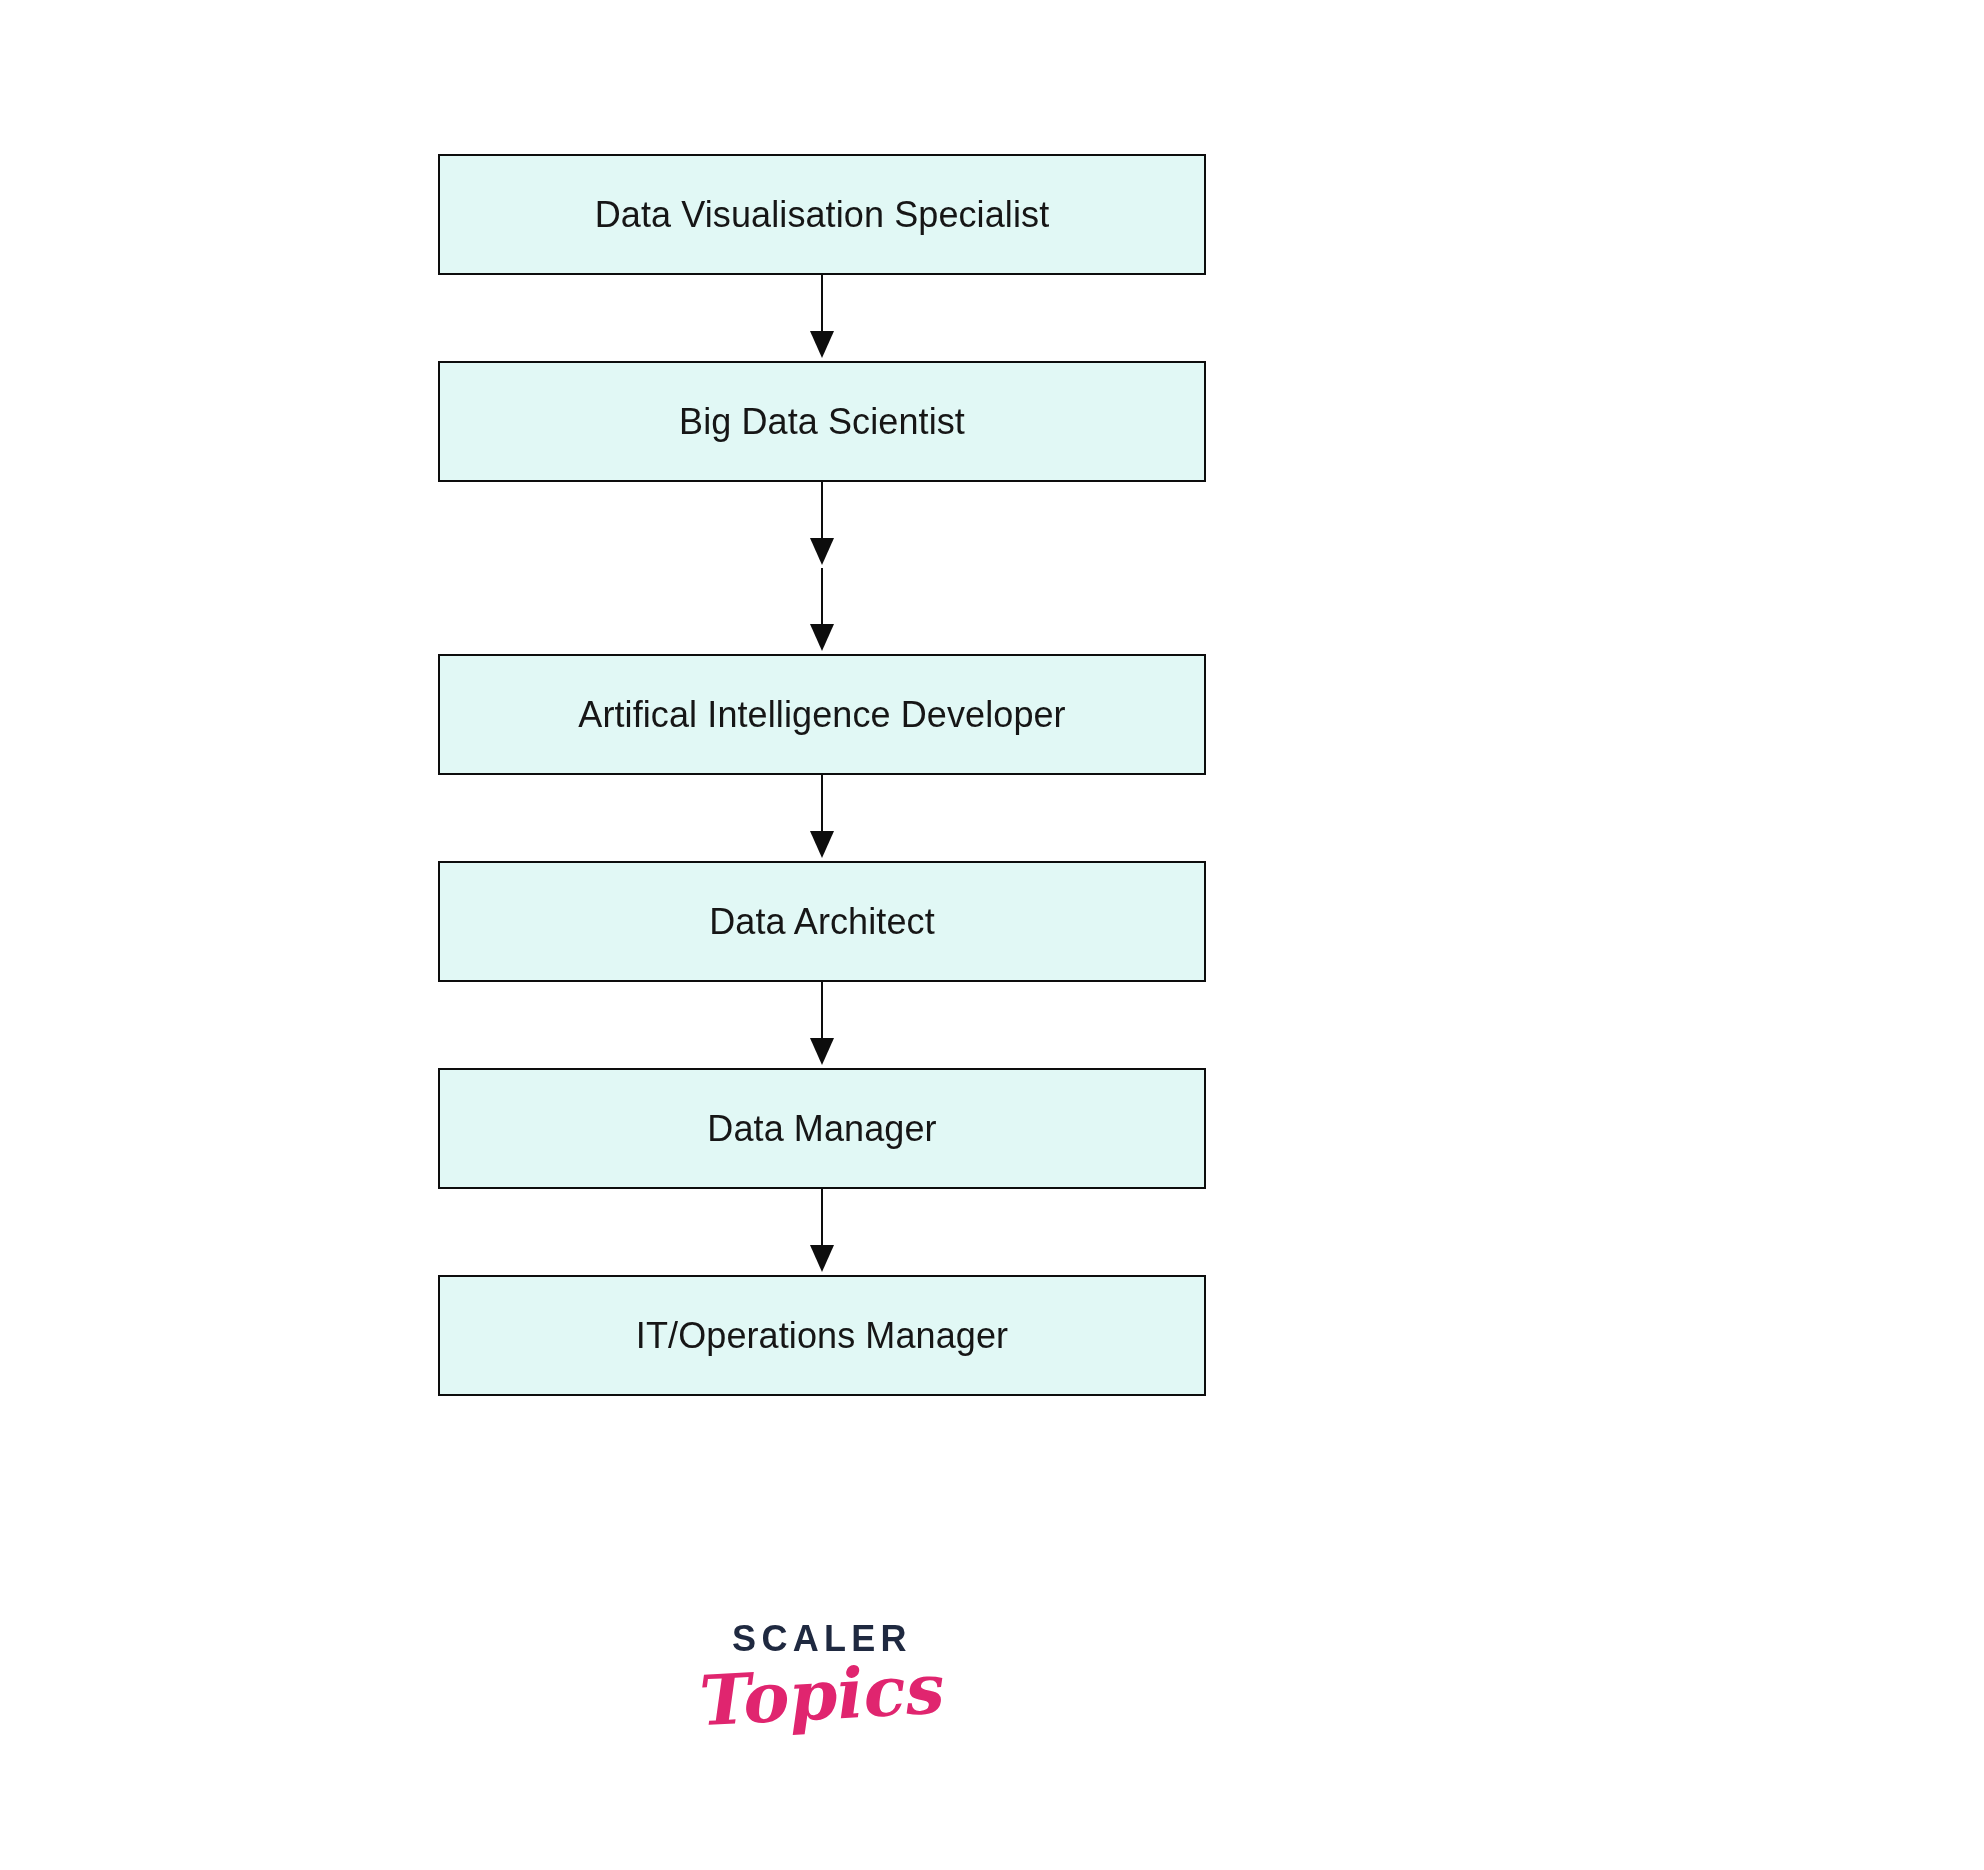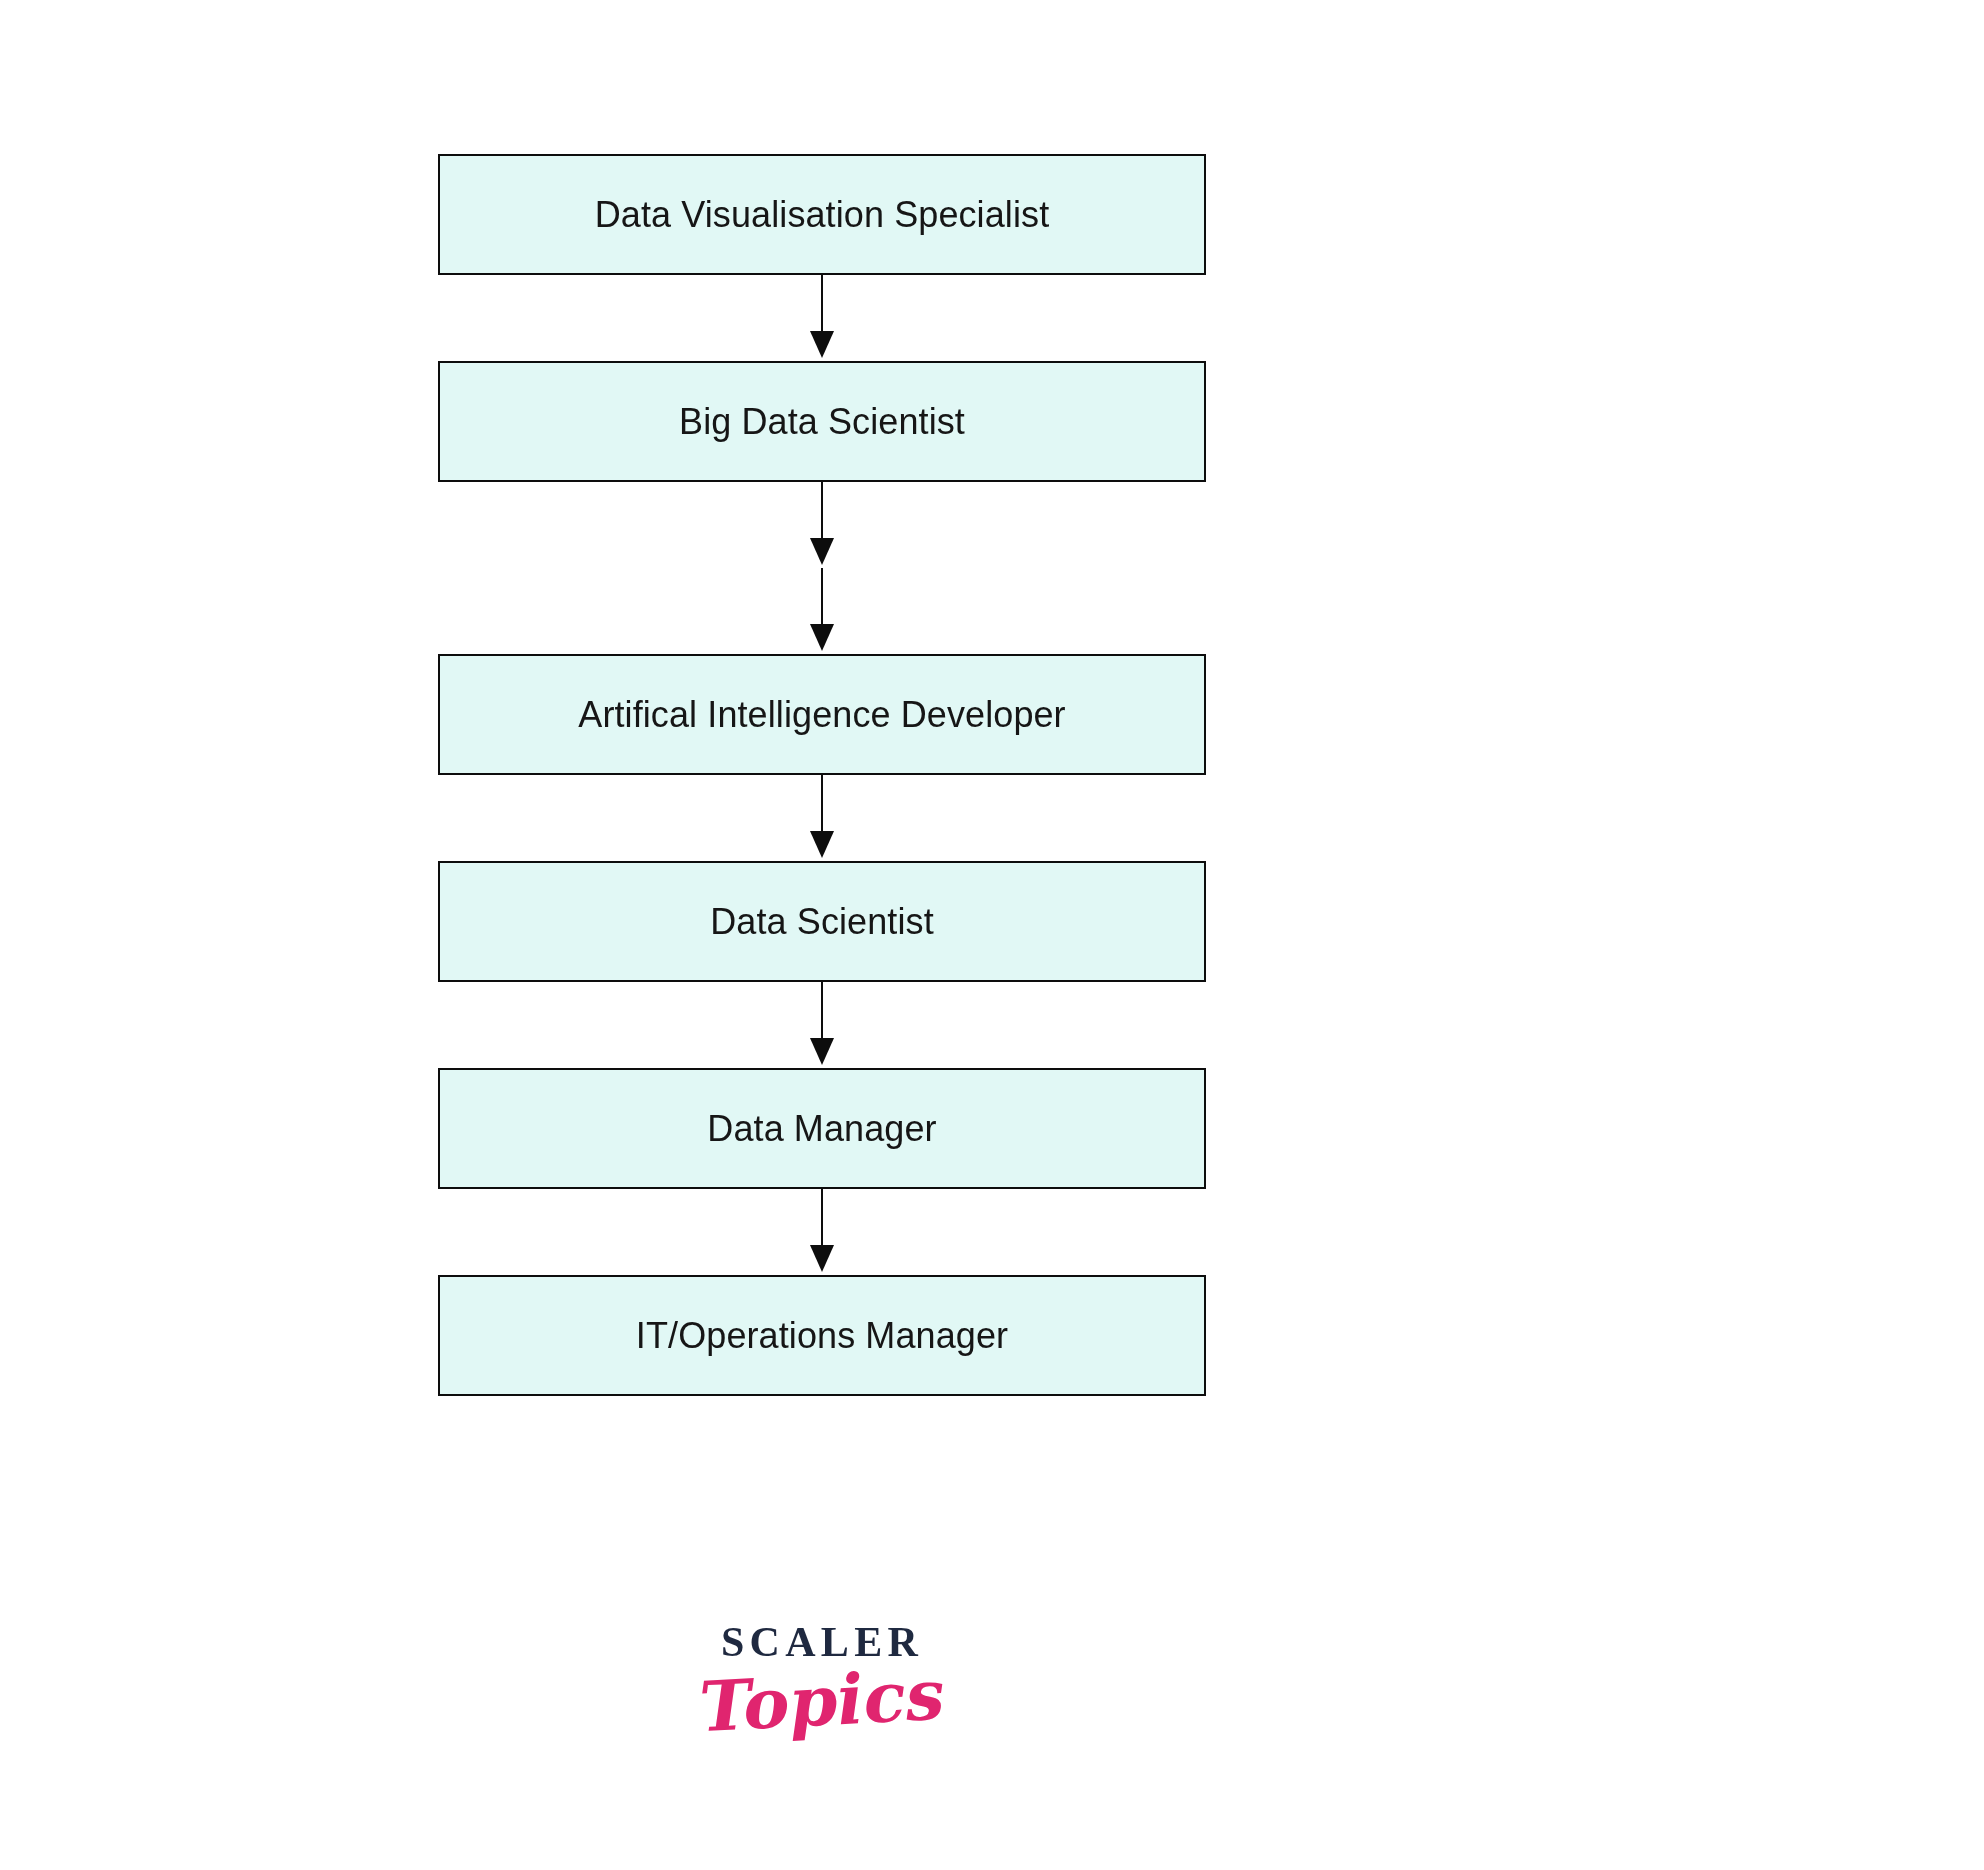--- a/index.html
+++ b/index.html
@@ -69,23 +69,23 @@
     border-top: 27px solid var(--arrow);
   }
   .logo {
     position: absolute;
     top: 1618px;
     left: 50%;
     transform: translateX(-50%);
     text-align: center;
   }
   .logo-primary {
-    font-family: Liberation Serif, serif;
+    font-family: Liberation Sans, sans-serif;
     font-weight: bold;
-    font-size: 42px;
+    font-size: 36px;
     letter-spacing: 5.3px;
     color: var(--logo-primary);
     display: block;
   }
   .logo-secondary {
     font-family: "DejaVu Serif", serif;
     font-style: italic;
     font-weight: bold;
     font-size: 69px;
     line-height: 1.1;
@@ -129,21 +129,21 @@
     <div class="node">
       <span class="node-label">Artifical Intelligence Developer</span>
     </div>
 
     <div class="connector">
       <div class="shaft"></div>
       <div class="head"></div>
     </div>
 
     <div class="node">
-      <span class="node-label">Data Scientist</span>
+      <span class="node-label">Data Architect</span>
     </div>
 
     <div class="connector">
       <div class="shaft"></div>
       <div class="head"></div>
     </div>
 
     <div class="node">
       <span class="node-label">Data Manager</span>
     </div>

